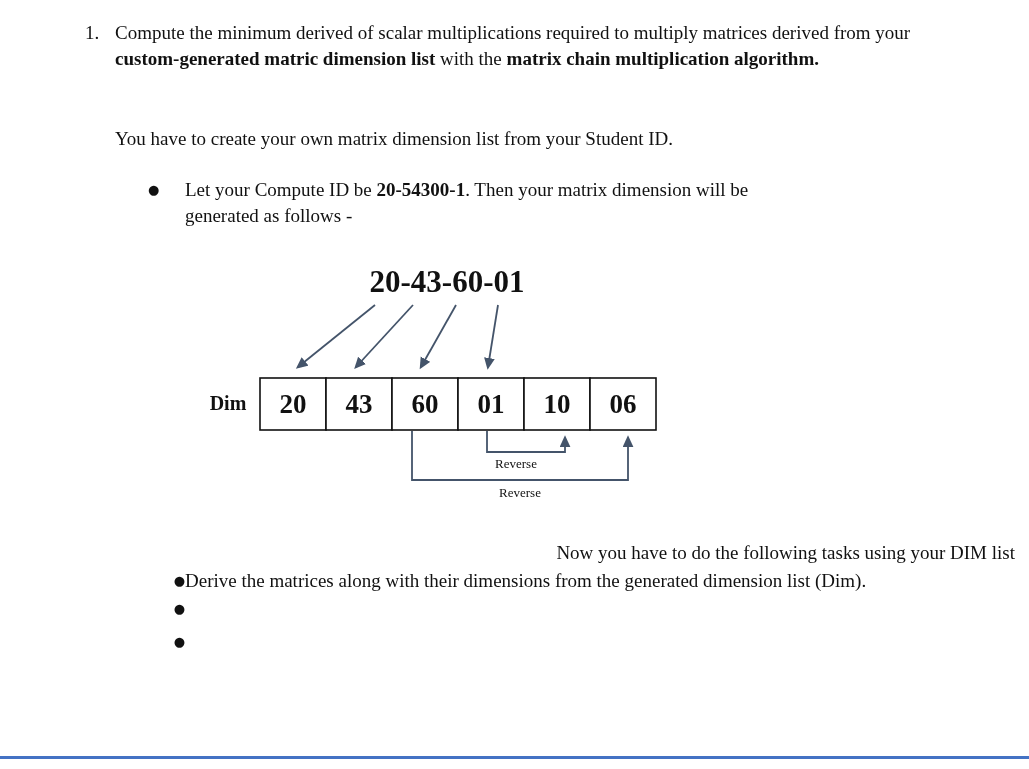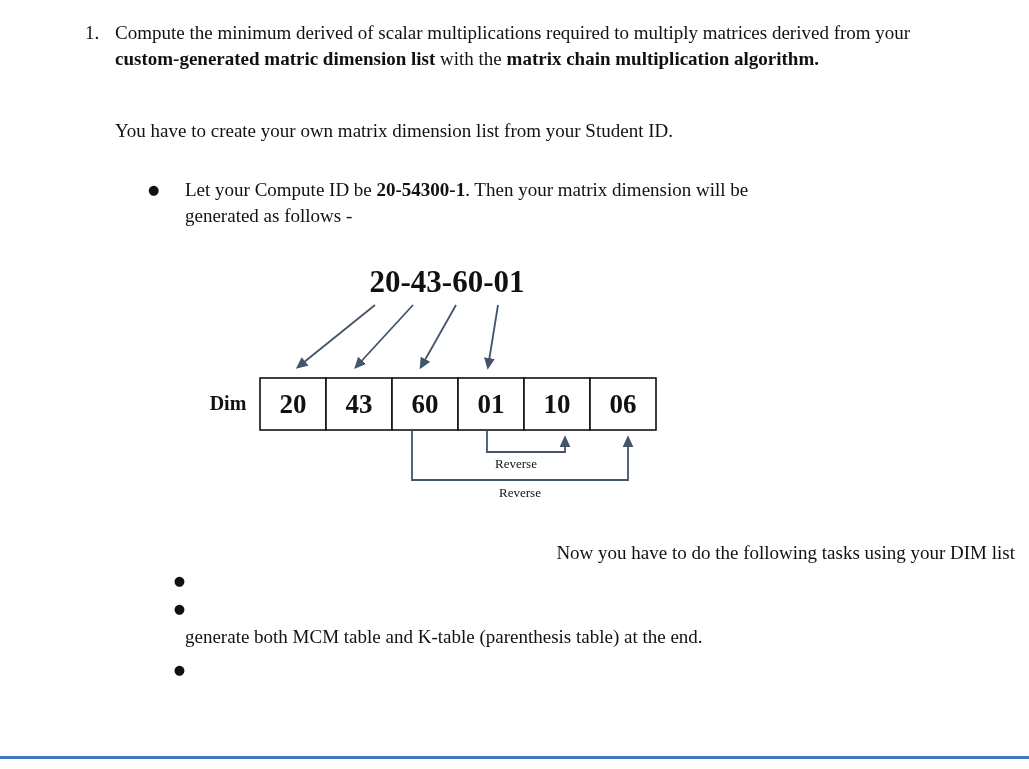--- a/index.html
+++ b/index.html
@@ -25,21 +25,21 @@
     position:absolute;
     left:85px; top:20px;
     width:828px;
     display:flex;
   }
   .qnum{width:30px;flex-shrink:0;}
   .qtext{flex:1;}
 
   .p2{
     position:absolute;
-    left:115px; top:118px;
+    left:115px; top:126px;
     width:820px;
   }
 
   .bullet-row{display:flex;}
   .dot{
     font-size:13px;
     flex-shrink:0;
     font-family:"DejaVu Sans",sans-serif;
   }
   .example{
@@ -154,27 +154,29 @@
 
     <path class="arrow-line" d="M232,181 L232,230 L448,230 L448,188" marker-end="url(#ah)"></path>
     <text class="svg-reverse" x="340" y="247" text-anchor="middle">Reverse</text>
   </svg>
 
   <div class="tasks">
     <div>Now you have to do the following tasks using your DIM list</div>
 
     <div class="bullet-row task">
       <span class="dot">●</span>
+      <div>
+        <span>Derive the matrices along with their dimensions from the generated dimension list (Dim).</span>
+      </div>
     </div>
 
     <div class="bullet-row task">
       <span class="dot">●</span>
       <div>
         <br>
-        <span>generate both MCM table and K-table (parenthesis table) at the end.</span>
       </div>
     </div>
 
     <div class="bullet-row task task-c">
       <span class="dot">●</span>
     </div>
   </div>
 
   <div class="blue-line"></div>
 

